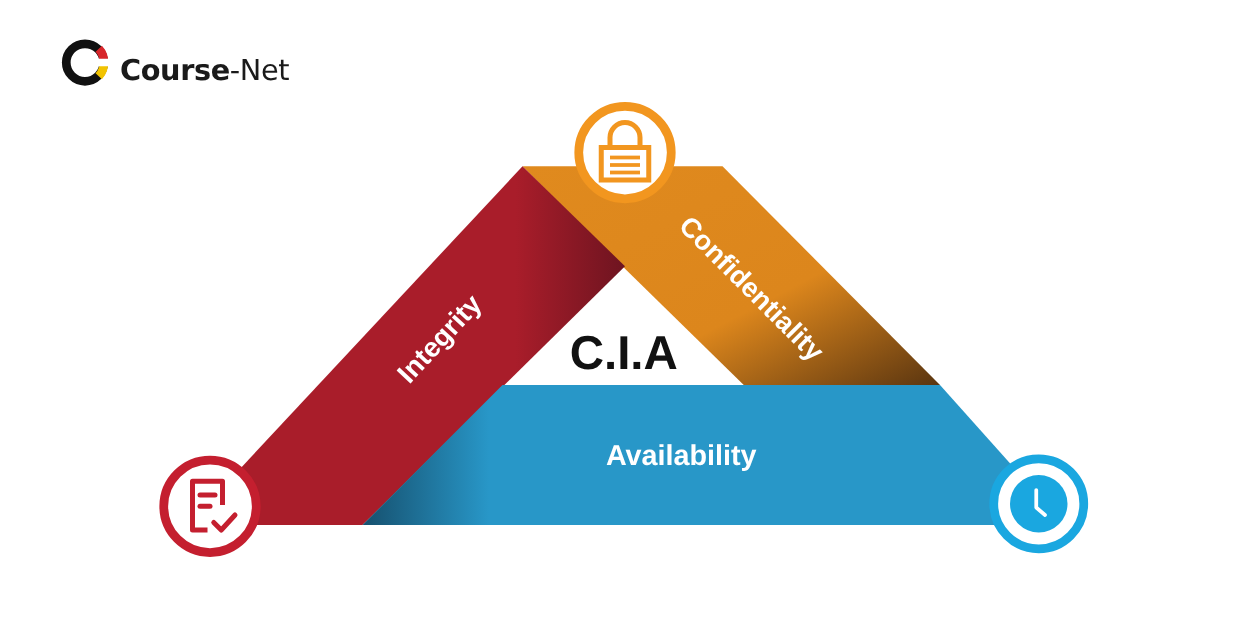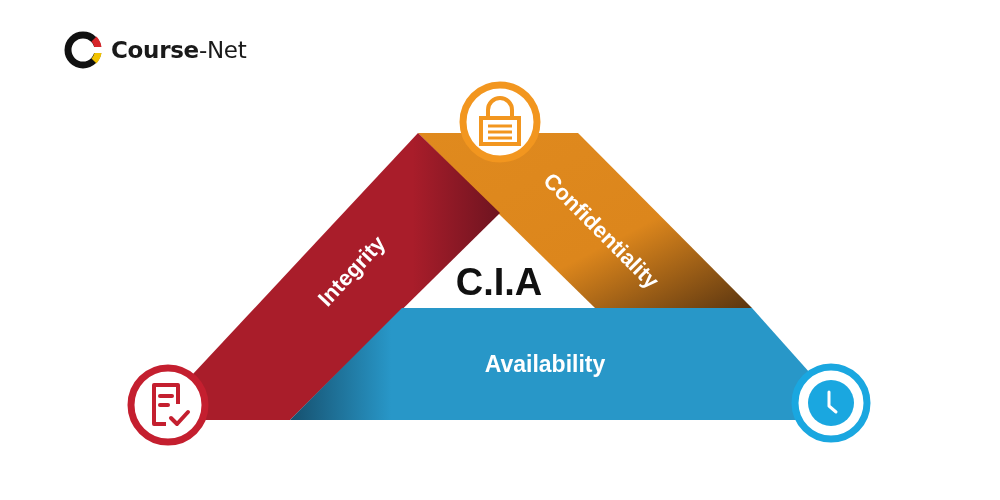--- a/index.html
+++ b/index.html
@@ -1,17 +1,17 @@
 <!DOCTYPE html>
 <html><head>
 <meta charset="utf-8">
 <style>
   html,body{margin:0;padding:0;background:#fff;}
   body{width:1000px;height:500px;position:relative;overflow:hidden;font-family:"Liberation Sans",sans-serif;}
-  .logo{position:absolute;left:63px;top:30px;display:flex;align-items:center;}
+  .logo{position:absolute;left:48px;top:30px;display:flex;align-items:flex-end;}
   .logo-text{font-family:"DejaVu Sans",sans-serif;font-size:23px;color:#1a1a1a;margin-left:8px;letter-spacing:-0.3px;}
   .logo-text b{font-weight:bold;}
   svg.diagram{position:absolute;left:0;top:0;}
   .lbl{font-family:"Liberation Sans",sans-serif;font-weight:bold;fill:#fff;}
 </style>
 </head>
 <body>
 
 <div class="logo">
   <svg width="40" height="40" viewBox="0 0 40 40">

